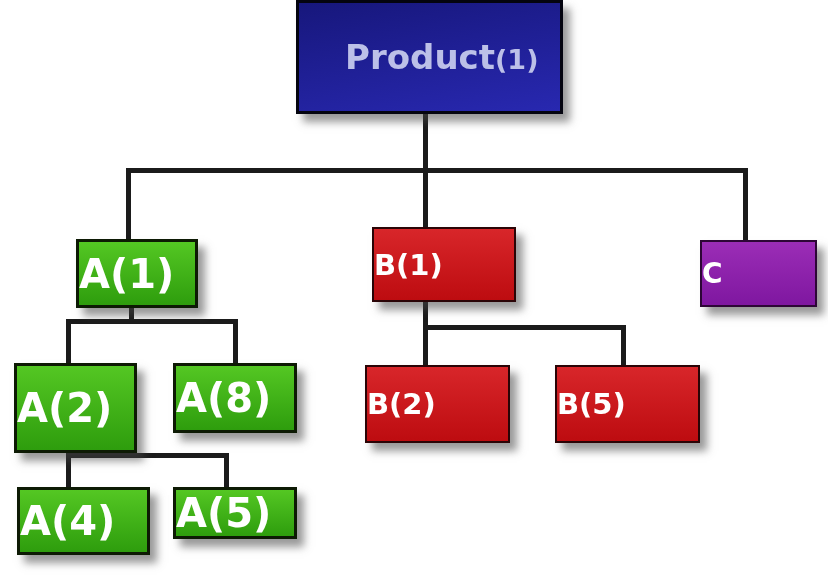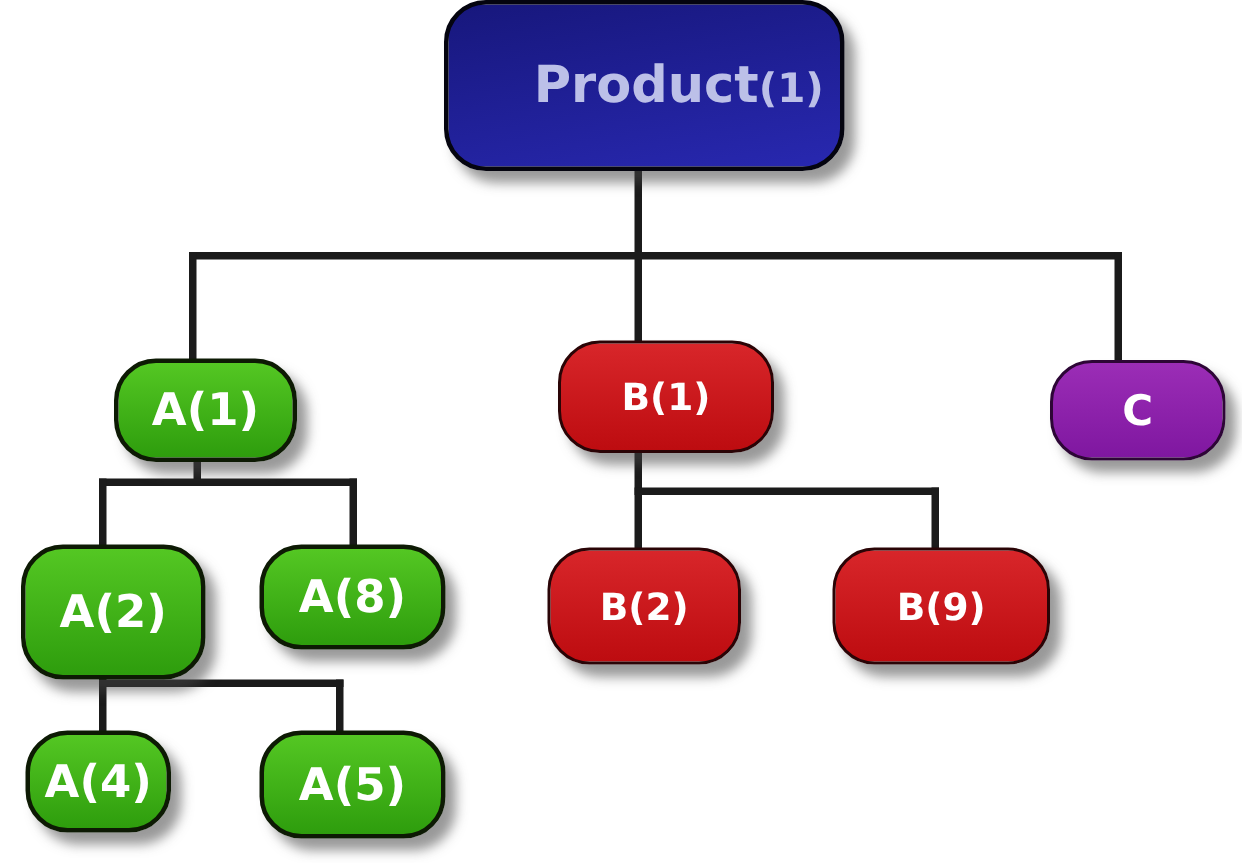--- a/index.html
+++ b/index.html
@@ -9,44 +9,43 @@
     font-family:"DejaVu Sans",sans-serif;
     overflow:hidden;
   }
   .stage{position:relative;width:828px;height:575px;}
   
   .line{position:absolute;background:var(--connector,#1b1b1b);z-index:1;}
   
   .node{
     position:absolute;z-index:2;
     box-sizing:border-box;
-    display:flex;align-items:center;justify-content:center;
+    display:flex;align-items:center;justify-content:flex-start;
     color:var(--node_text,#fff);
     font-weight:bold;
     box-shadow:7px 8px 8px rgba(70,70,70,0.55);
-    border-radius:28px;
   }
   .node .label{white-space:nowrap;}
   .node.blue{
     background:linear-gradient(170deg,var(--blue_top,#17177c) 0%,var(--blue_bottom,#2828b0) 100%);
     border:3px solid #04040f;
     color:var(--product_text,#bcc0e8);
     font-size:34px;
     padding-left:46px;
   }
   .node.blue .sub{font-size:27px;}
   .node.green{
     background:linear-gradient(180deg,var(--green_top,#54c723) 0%,var(--green_bottom,#2e9d0d) 100%);
     border:3px solid #0d1a04;
-    font-size:30px;
+    font-size:40px;
   }
   .node.red{
     background:linear-gradient(180deg,var(--red_top,#d8262a) 0%,var(--red_bottom,#bd0c10) 100%);
     border:2px solid #2a0406;
-    font-size:25px;
+    font-size:29px;
   }
   .node.purple{
     background:linear-gradient(180deg,var(--purple_top,#9b2db6) 0%,var(--purple_bottom,#7f17a0) 100%);
     border:2px solid #2d0636;
     font-size:28px;
   }
 </style>
 </head>
 <body>
 
@@ -87,29 +86,29 @@
   </div>
 
   <div class="node green" style="left:14px;top:363px;width:123px;height:90px">
     <span class="label">A(2)</span>
   </div>
 
   <div class="node green" style="left:173px;top:363px;width:124px;height:70px">
     <span class="label">A(8)</span>
   </div>
 
-  <div class="node red" style="left:365px;top:365px;width:129px;height:78px">
+  <div class="node red" style="left:365px;top:365px;width:145px;height:78px">
     <span class="label">B(2)</span>
   </div>
 
   <div class="node red" style="left:555px;top:365px;width:145px;height:78px">
-    <span class="label">B(9)</span>
+    <span class="label">B(5)</span>
   </div>
 
-  <div class="node green" style="left:17px;top:487px;width:97px;height:68px">
+  <div class="node green" style="left:17px;top:487px;width:133px;height:68px">
     <span class="label">A(4)</span>
   </div>
 
-  <div class="node green" style="left:173px;top:487px;width:124px;height:72px">
+  <div class="node green" style="left:173px;top:487px;width:124px;height:52px">
     <span class="label">A(5)</span>
   </div>
 
 </div>
 
 </body></html>

